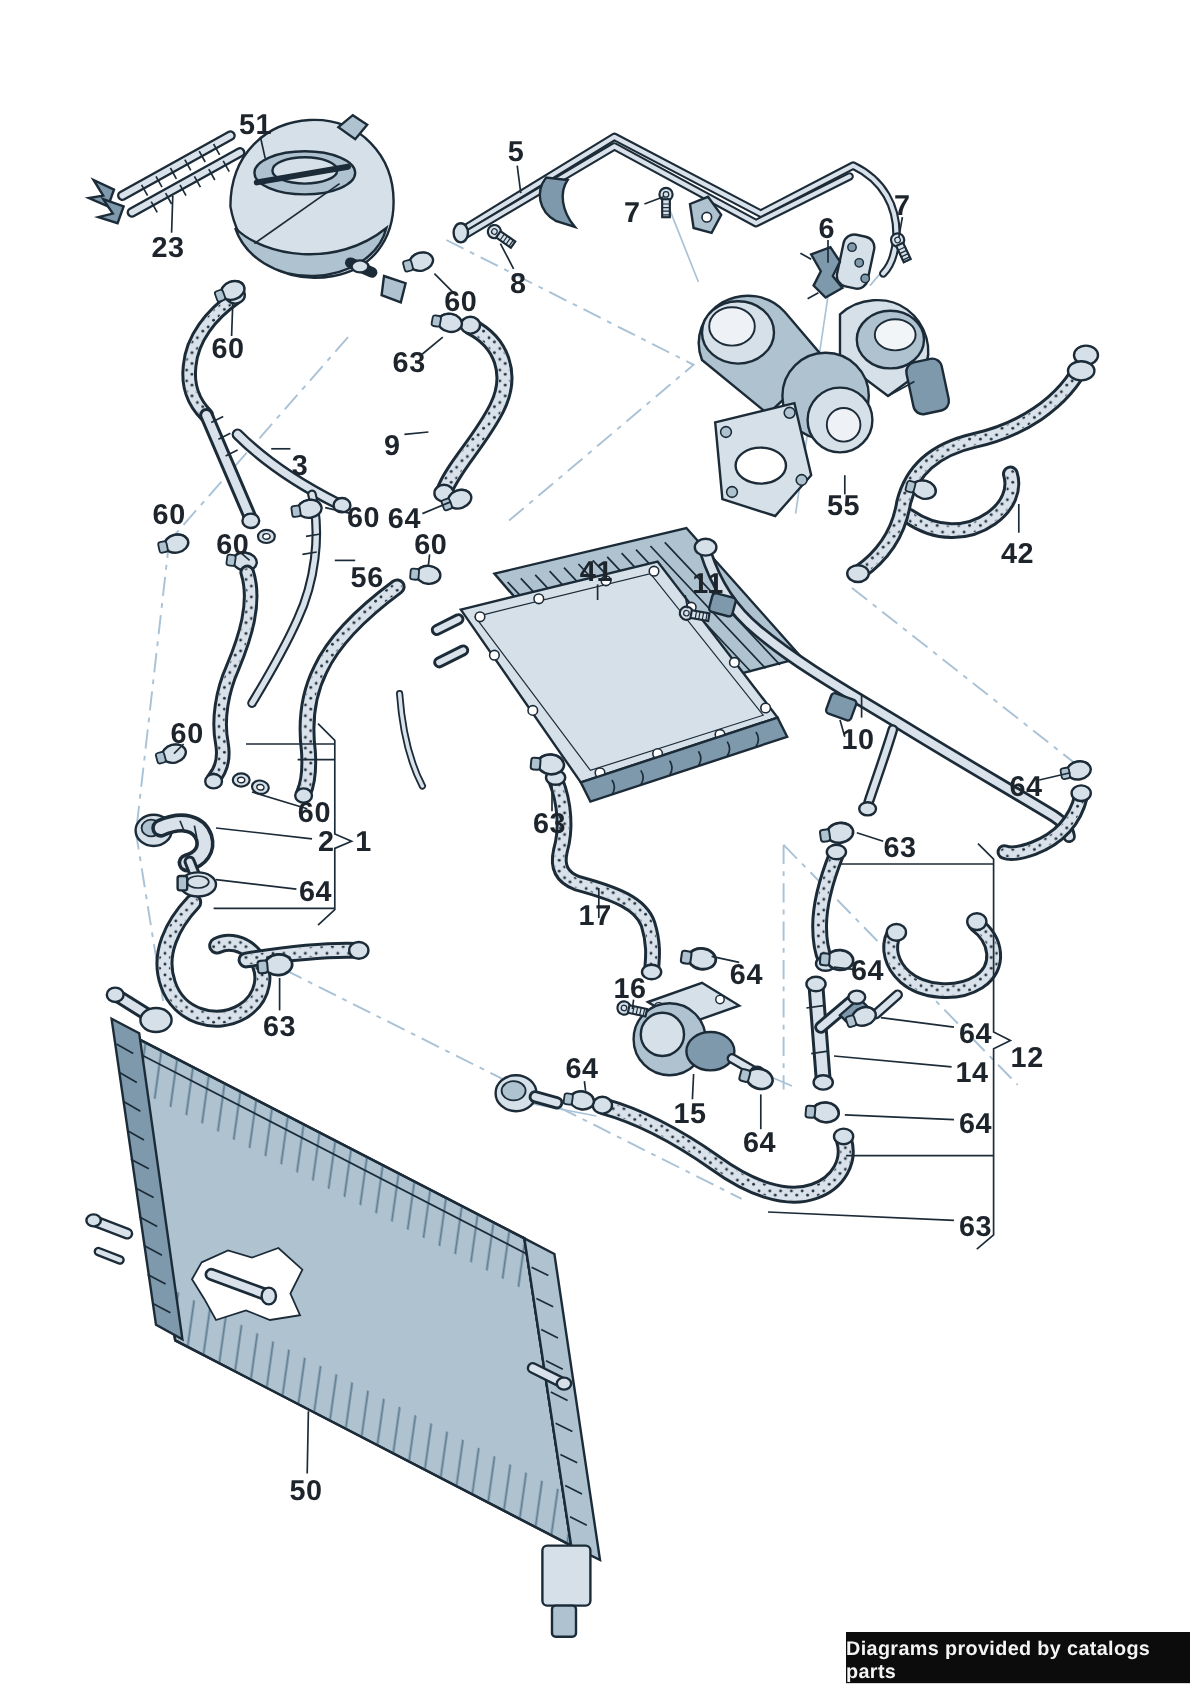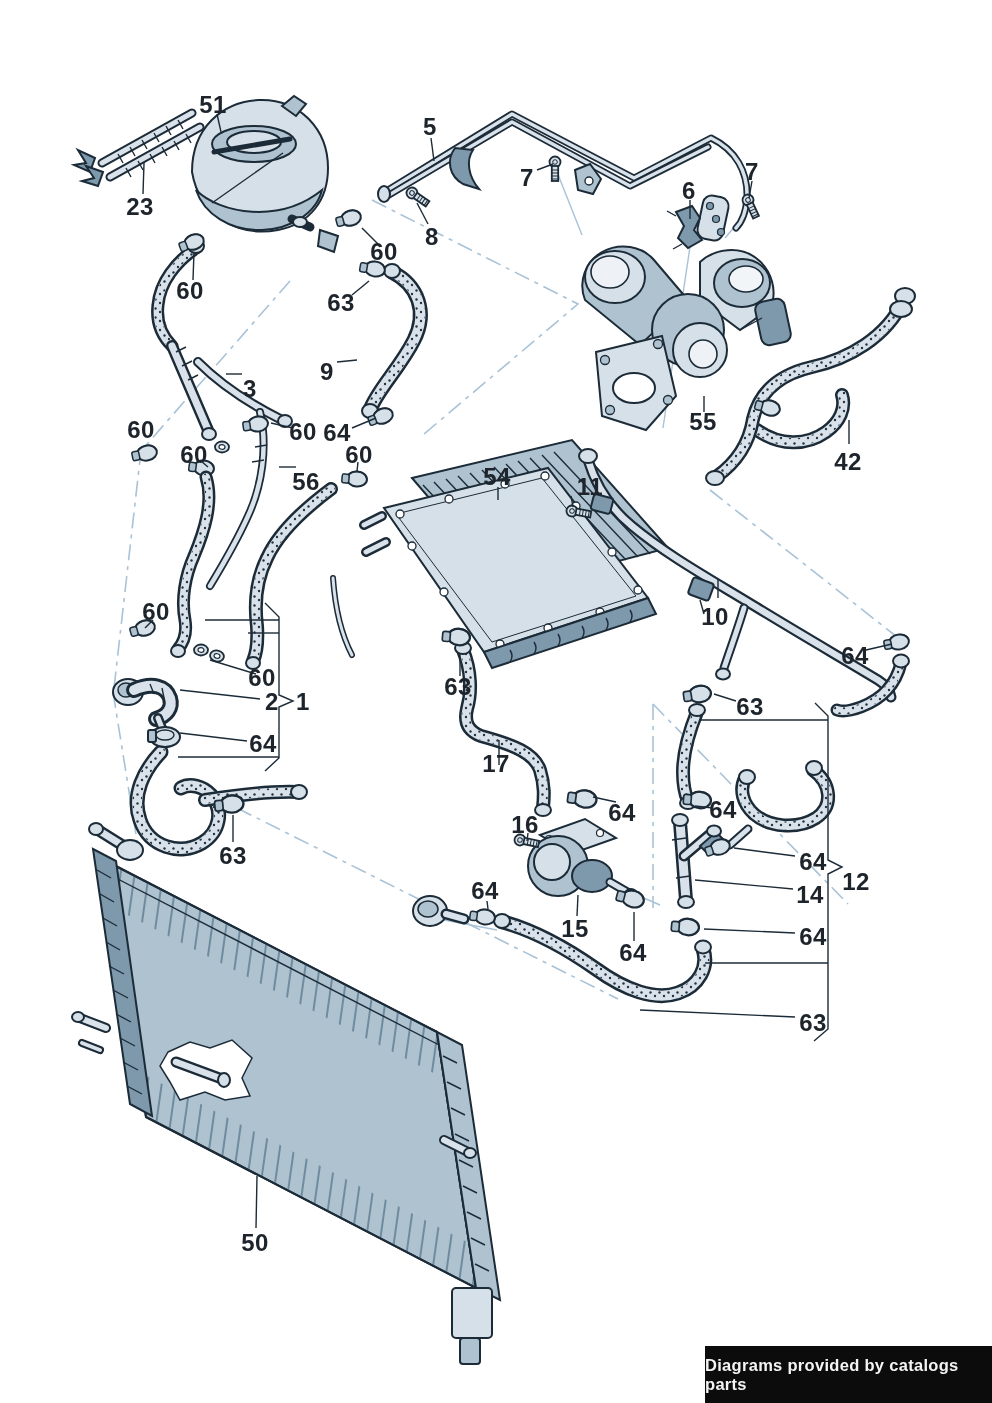--- a/index.html
+++ b/index.html
@@ -2,22 +2,22 @@
 <html><head>
 <meta charset="utf-8">
 <style>
   html,body{margin:0;padding:0;background:#ffffff;}
   .stage{position:relative;width:992px;height:1403px;background:#fff;overflow:hidden;
          font-family:"Liberation Sans", sans-serif;font-weight:bold;}
   .stage svg{position:absolute;left:0;top:0;}
   #callout-layer{position:absolute;left:0;top:0;width:100%;height:100%;pointer-events:none;}
   .callout{position:absolute;transform:translate(-50%,-50%);
            font-size:24px;color:#1d242b;letter-spacing:0.5px;white-space:nowrap;}
-  .banner{position:absolute;right:0;bottom:0;width:287px;height:57px;background:#0c0c0c;
-          color:#f4f4f4;display:flex;align-items:center;justify-content:center;
+  .banner{position:absolute;right:0;bottom:0;width:287px;height:43px;background:#0c0c0c;
+          color:#f4f4f4;display:flex;align-items:flex-end;justify-content:center;
           font-size:16.5px;letter-spacing:0.3px;margin-left:43px;}
   
   .hd{fill:none;stroke:#1c2b38;stroke-linecap:round;stroke-linejoin:round;}
   .hl{fill:none;stroke:#d9e2ea;stroke-linecap:round;stroke-linejoin:round;}
   .hs{fill:none;stroke:url(#dots);stroke-linecap:round;stroke-linejoin:round;}
   .ln{stroke:#1c2b38;stroke-width:1.4;fill:none;}
   .guide{stroke:#a9c2d6;stroke-width:1.6;fill:none;stroke-dasharray:16 6 4 6;}
   .lightline{stroke:#a9c2d6;stroke-width:1.4;fill:none;}
   .part-l{fill:#d6e0e8;stroke:#1c2b38;stroke-width:2;}
   .part-m{fill:#aec2cf;stroke:#1c2b38;stroke-width:2;}
@@ -450,21 +450,21 @@
       <span class="callout" style="left: 190px; top: 291px;">60</span>
       <span class="callout" style="left: 250px; top: 389px;">3</span>
       <span class="callout" style="left: 703px; top: 422px;">55</span>
       <span class="callout" style="left: 848px; top: 462px;">42</span>
       <span class="callout" style="left: 141px; top: 430px;">60</span>
       <span class="callout" style="left: 303px; top: 432px;">60</span>
       <span class="callout" style="left: 337px; top: 433px;">64</span>
       <span class="callout" style="left: 194px; top: 455px;">60</span>
       <span class="callout" style="left: 359px; top: 455px;">60</span>
       <span class="callout" style="left: 306px; top: 482px;">56</span>
-      <span class="callout" style="left: 497px; top: 477px;">54</span>
+      <span class="callout" style="left: 497px; top: 477px;">41</span>
       <span class="callout" style="left: 590px; top: 487px;">11</span>
       <span class="callout" style="left: 715px; top: 569px; margin-top: 48px;">10</span>
       <span class="callout" style="left: 156px; top: 612px;">60</span>
       <span class="callout" style="left: 855px; top: 656px;">64</span>
       <span class="callout" style="left: 262px; top: 678px;">60</span>
       <span class="callout" style="left: 458px; top: 687px;">63</span>
       <span class="callout" style="left: 272px; top: 702px;">2</span>
       <span class="callout" style="left: 303px; top: 702px;">1</span>
       <span class="callout" style="left: 750px; top: 707px;">63</span>
       <span class="callout" style="left: 263px; top: 744px;">64</span>

